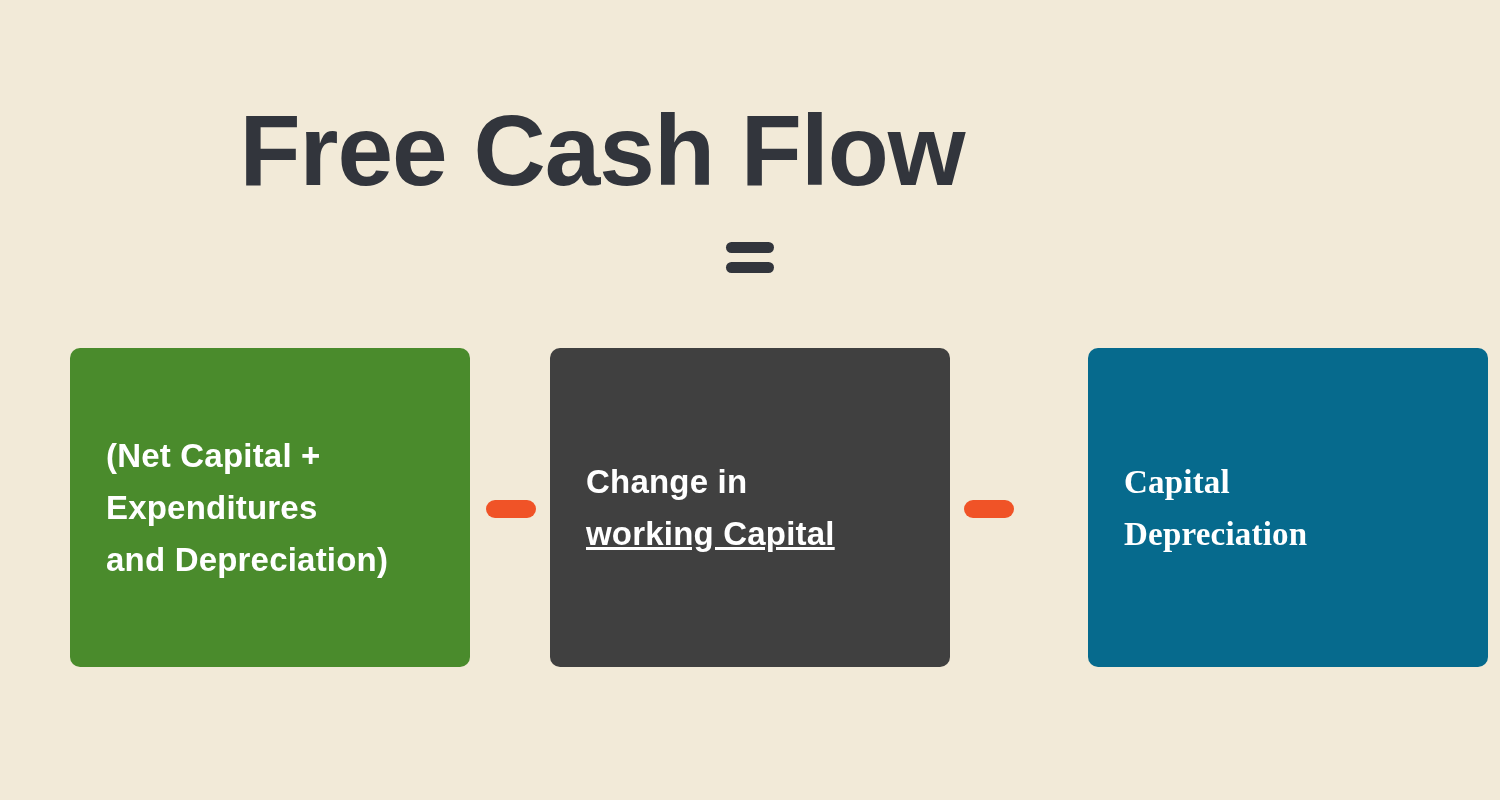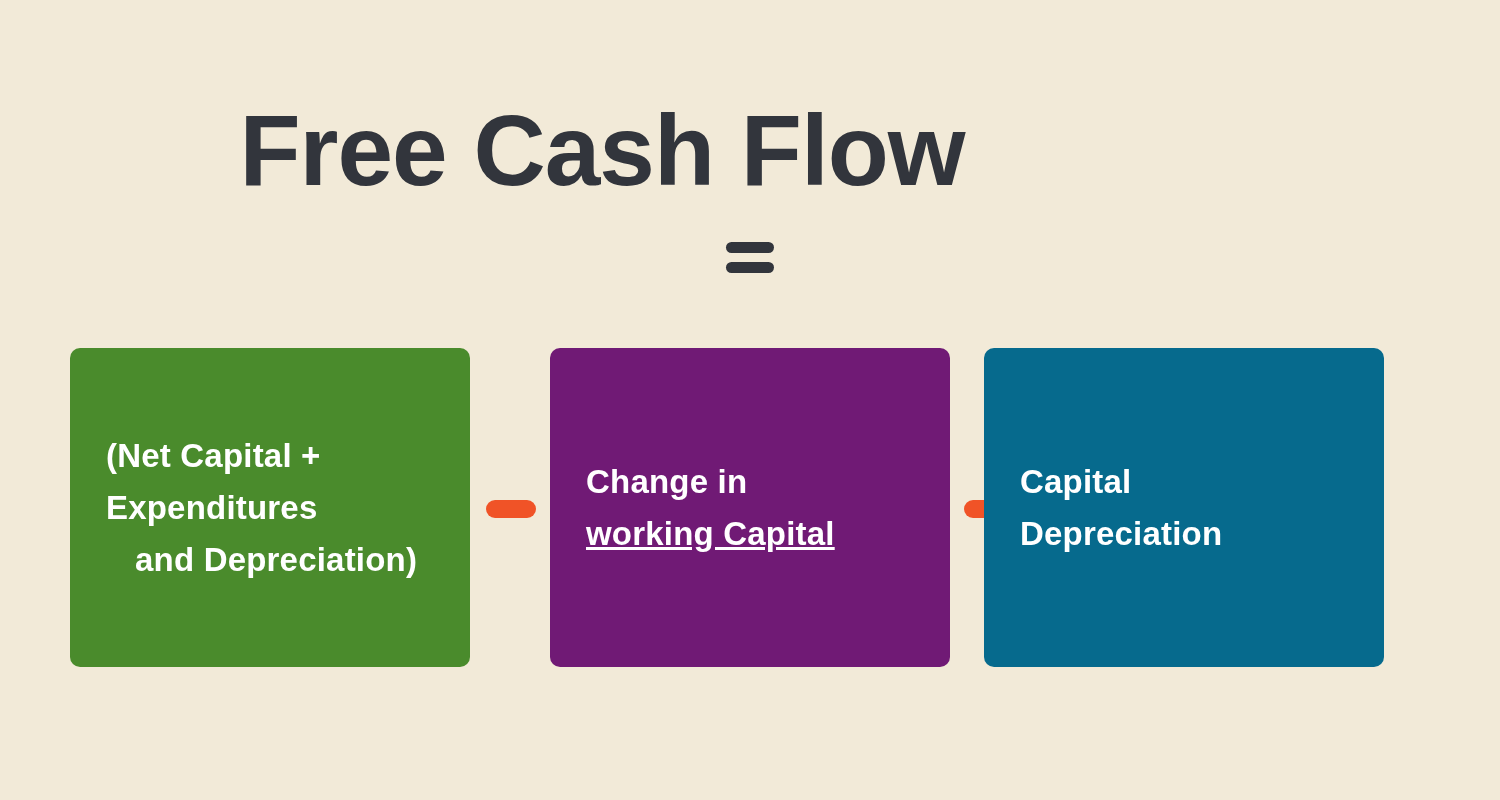--- a/index.html
+++ b/index.html
@@ -51,21 +51,21 @@
     border-radius: 10px;
     box-sizing: border-box;
     padding-left: 36px;
     padding-right: 24px;
     display: flex;
     flex-direction: column;
     justify-content: center;
   }
   .box-1 { left: 70px; }
   .box-2 { left: 550px; }
-  .box-3 { left: 984px; }
+  .box-3 { left: 1088px; font-family: Liberation Serif, serif; }
 
   .box .line {
     margin: 0;
     font-size: 33px;
     font-weight: bold;
     line-height: 52px;
     letter-spacing: 0.2px;
   }
 
   .minus {
@@ -86,26 +86,26 @@
   <h1 class="title" style="color: rgb(50, 53, 60);">Free Cash Flow</h1>
 
   <div class="equals">
     <span class="bar bar-top" style="background-color: rgb(50, 53, 60);"></span>
     <span class="bar bar-bottom" style="background-color: rgb(50, 53, 60);"></span>
   </div>
 
   <div class="box box-1" style="background-color: rgb(74, 139, 44);">
     <p class="line" style="color: rgb(255, 255, 255);">(Net Capital +</p>
     <p class="line" style="color: rgb(255, 255, 255);">Expenditures</p>
-    <p class="line" style="color: rgb(255, 255, 255); margin-left: 29px;">and Depreciation)</p>
+    <p class="line" style="color: rgb(255, 255, 255);">and Depreciation)</p>
   </div>
 
   <div class="minus minus-1" style="background-color: rgb(240, 83, 39);"></div>
 
-  <div class="box box-2" style="background-color: #701a75;">
+  <div class="box box-2" style="background-color: #404040;">
     <p class="line" style="color: rgb(255, 255, 255);">Change in</p>
     <p class="line" style="color: rgb(255, 255, 255); text-decoration: underline;">working Capital</p>
   </div>
 
   <div class="minus minus-2" style="background-color: rgb(240, 83, 39);"></div>
 
   <div class="box box-3" style="background-color: rgb(6, 106, 141);">
     <p class="line" style="color: rgb(255, 255, 255);">Capital</p>
     <p class="line" style="color: rgb(255, 255, 255);">Depreciation</p>
   </div>

